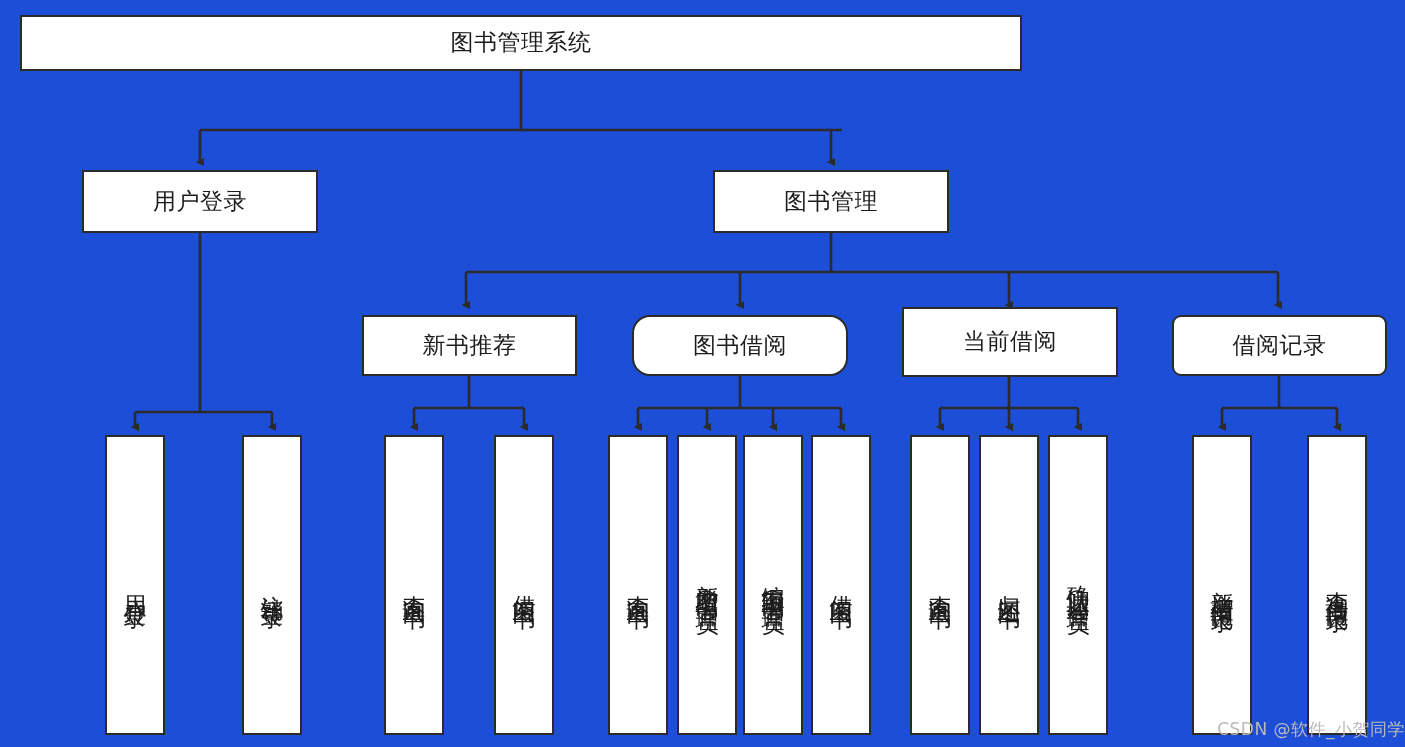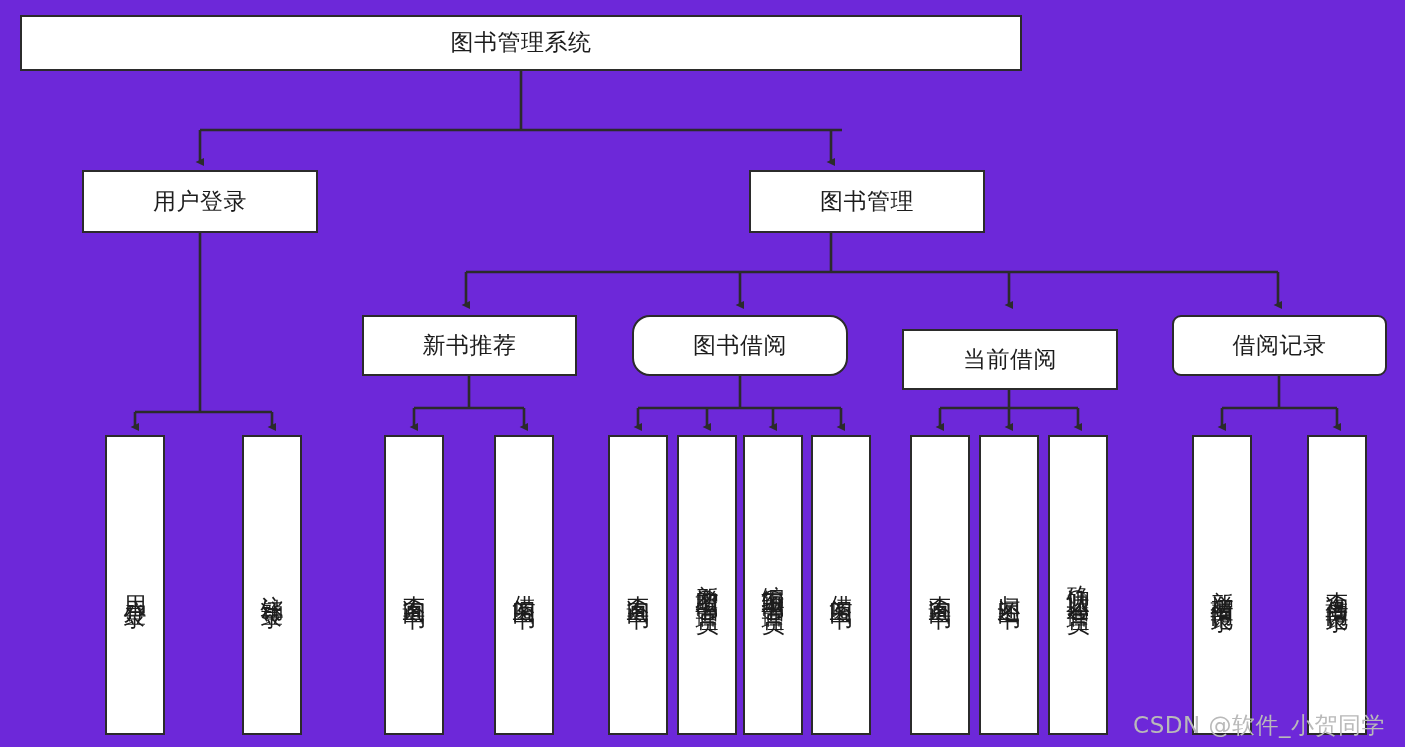--- a/index.html
+++ b/index.html
@@ -5,21 +5,21 @@
 <style>
   html,body{margin:0;padding:0;background:#ffffff;}
   body{
     font-family:"DejaVu Sans","Liberation Sans",sans-serif;
     color:#1a1a1a;
   }
   #canvas{
     position:relative;
     width:1405px;
     height:747px;
-    background:#6d28d9;
+    background:#1d4ed8;
     overflow:hidden;
   }
   #edges{
     position:absolute;
     left:0; top:0;
     width:1405px; height:747px;
     pointer-events:none;
   }
   .node{
     position:absolute;
@@ -51,23 +51,23 @@
   }
   .node.v .lbl{
     writing-mode:vertical-rl;
     text-orientation:upright;
     font-size:23px;
     line-height:1.18;
     letter-spacing:4px;
   }
   #watermark{
     position:absolute;
-    right:20px;
+    right:0;
     bottom:6px;
-    font-size:23px;
+    font-size:17px;
     color:#b9b9b9;
     white-space:nowrap;
     z-index:5;
     letter-spacing:0.5px;
   }
 </style>
 </head>
 <body>
 
 <div id="canvas">
@@ -122,31 +122,31 @@
     </g>
   </svg>
 
   <div class="node h root" style="left:20px; top:15px; width:1002px; height:56px;">
     <span class="lbl">图书管理系统</span>
   </div>
 
   <div class="node h" style="left:82px; top:170px; width:236px; height:63px;">
     <span class="lbl">用户登录</span>
   </div>
-  <div class="node h" style="left:713px; top:170px; width:236px; height:63px;margin-left:36px;">
+  <div class="node h" style="left:713px; top:170px; width:236px; height:63px;">
     <span class="lbl">图书管理</span>
   </div>
 
   <div class="node h" style="left:362px; top:315px; width:215px; height:61px;">
     <span class="lbl">新书推荐</span>
   </div>
   <div class="node h" style="left:632px; top:315px; width:216px; height:61px;border-radius:18px;">
     <span class="lbl">图书借阅</span>
   </div>
-  <div class="node h" style="left:902px; top:329px; width:216px; height:61px;">
+  <div class="node h" style="left:902px; top:307px; width:216px; height:70px;">
     <span class="lbl">当前借阅</span>
   </div>
   <div class="node h" style="left:1172px; top:315px; width:215px; height:61px;border-radius:9px;">
     <span class="lbl">借阅记录</span>
   </div>
 
   <div class="node v" style="left:105px; top:435px; width:60px; height:300px;">
     <span class="lbl">用户登录</span>
   </div>
   <div class="node v" style="left:242px; top:435px; width:60px; height:300px;">

